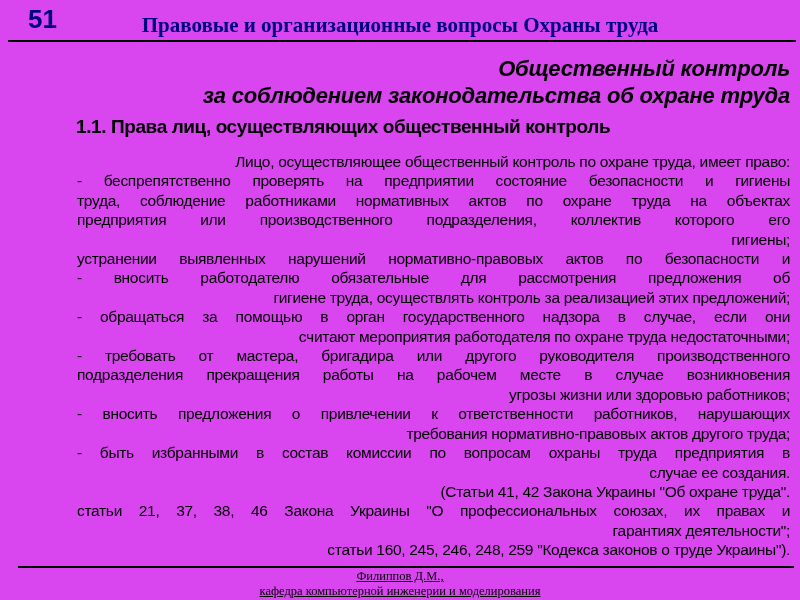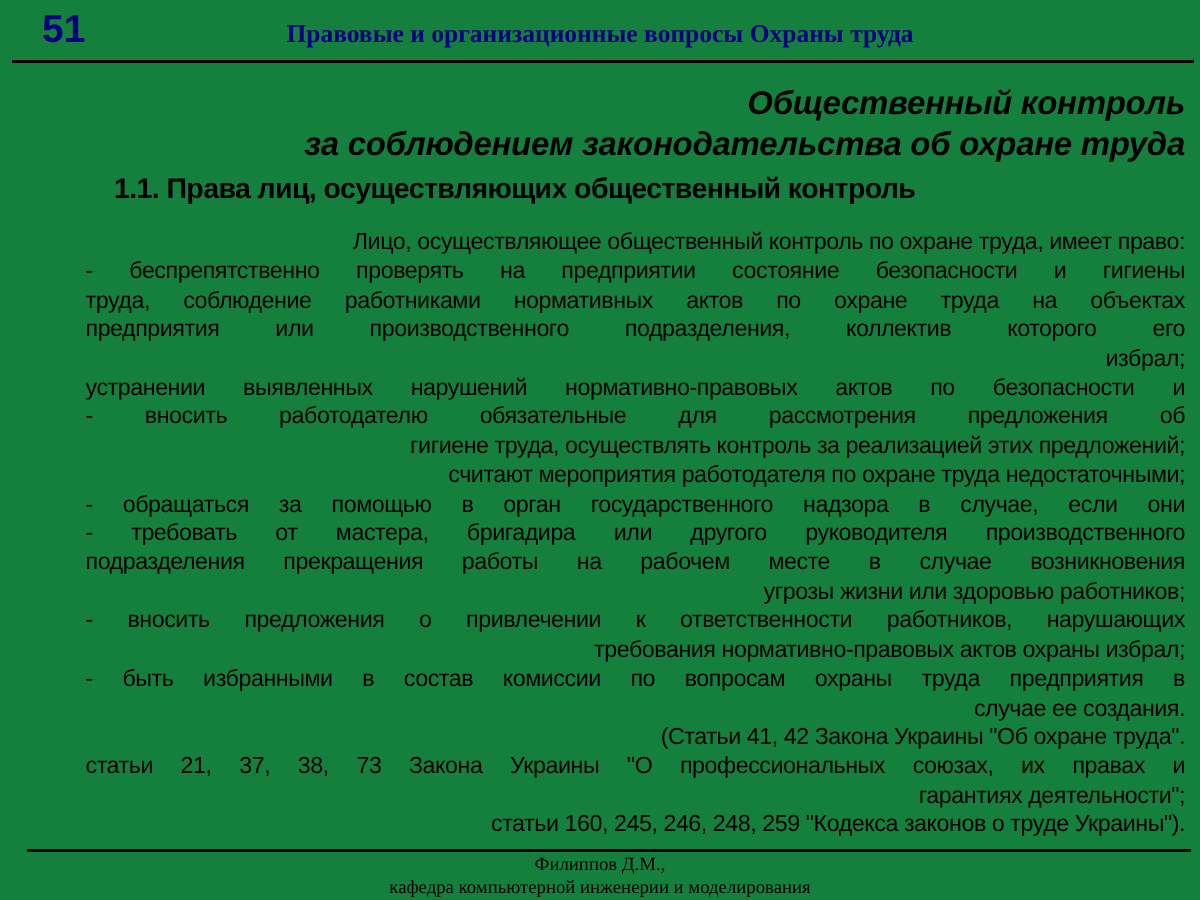--- a/index.html
+++ b/index.html
@@ -1,20 +1,20 @@
 <!DOCTYPE html>
 <html><head>
 <meta charset="utf-8">
 <style>
   html, body { margin: 0; padding: 0; background: #ffffff; }
   #slide {
     position: relative;
     width: 800px;
     height: 600px;
-    background: #15803d;
+    background: #d946ef;
     overflow: hidden;
     font-family: "Liberation Sans", sans-serif;
     color: #000000;
   }
 
   .page-number {
     position: absolute;
     left: 28px;
     top: 4px;
     font-family: "Liberation Sans", sans-serif;
@@ -23,21 +23,21 @@
     color: #000080;
   }
 
   .header-title {
     position: absolute;
     left: 0;
     right: 0;
     top: 13px;
     text-align: center;
     font-family: "Liberation Serif", serif;
-    font-size: 17px;
+    font-size: 21px;
     font-weight: bold;
     color: #000080;
   }
 
   .rule-top {
     position: absolute;
     left: 8px;
     right: 4px;
     top: 40px;
     border-top: 2px solid #000000;
@@ -75,40 +75,42 @@
     top: 152px;
     font-size: 15.5px;
     line-height: 19.4px;
     letter-spacing: -0.3px;
     color: #000000;
   }
   .body-line { text-align: right; }
   .body-line.just {
     text-align: justify;
     text-align-last: justify;
+    margin-left: 20px;
   }
 
   .rule-bottom {
     position: absolute;
     left: 18px;
     right: 6px;
     top: 566px;
     border-top: 2px solid #000000;
   }
 
   .footer {
     position: absolute;
     left: 0;
     right: 0;
     top: 569px;
     text-align: center;
     font-family: "Liberation Serif", serif;
     font-size: 12.5px;
     line-height: 14.5px;
     color: #000000;
+    text-decoration: underline;
   }
 </style>
 </head>
 <body>
 
 <div id="slide">
 
   <div class="page-number">51</div>
 
   <div class="header-title">Правовые и организационные вопросы Охраны труда</div>
@@ -120,35 +122,35 @@
     <div>за соблюдением законодательства об охране труда</div>
   </div>
 
   <div class="section-heading">1.1. Права лиц, осуществляющих общественный контроль</div>
 
   <div class="body-text">
       <div class="body-line">Лицо, осуществляющее общественный контроль по охране труда, имеет право:</div>
       <div class="body-line just">- беспрепятственно проверять на предприятии состояние безопасности и гигиены</div>
       <div class="body-line just">труда, соблюдение работниками нормативных актов по охране труда на объектах</div>
       <div class="body-line just">предприятия или производственного подразделения, коллектив которого его</div>
-      <div class="body-line">избрал;</div>
+      <div class="body-line">гигиены;</div>
       <div class="body-line just">устранении выявленных нарушений нормативно-правовых актов по безопасности и</div>
       <div class="body-line just">- вносить работодателю обязательные для рассмотрения предложения об</div>
       <div class="body-line">гигиене труда, осуществлять контроль за реализацией этих предложений;</div>
+      <div class="body-line just">- обращаться за помощью в орган государственного надзора в случае, если они</div>
       <div class="body-line">считают мероприятия работодателя по охране труда недостаточными;</div>
-      <div class="body-line just">- обращаться за помощью в орган государственного надзора в случае, если они</div>
       <div class="body-line just">- требовать от мастера, бригадира или другого руководителя производственного</div>
       <div class="body-line just">подразделения прекращения работы на рабочем месте в случае возникновения</div>
       <div class="body-line">угрозы жизни или здоровью работников;</div>
       <div class="body-line just">- вносить предложения о привлечении к ответственности работников, нарушающих</div>
-      <div class="body-line">требования нормативно-правовых актов охраны избрал;</div>
+      <div class="body-line">требования нормативно-правовых актов другого труда;</div>
       <div class="body-line just">- быть избранными в состав комиссии по вопросам охраны труда предприятия в</div>
       <div class="body-line">случае ее создания.</div>
       <div class="body-line">(Статьи 41, 42 Закона Украины "Об охране труда".</div>
-      <div class="body-line just">статьи 21, 37, 38, 73 Закона Украины "О профессиональных союзах, их правах и</div>
+      <div class="body-line just">статьи 21, 37, 38, 46 Закона Украины "О профессиональных союзах, их правах и</div>
       <div class="body-line">гарантиях деятельности";</div>
       <div class="body-line">статьи 160, 245, 246, 248, 259 "Кодекса законов о труде Украины").</div>
     </div>
 
   <div class="rule-bottom"></div>
 
   <div class="footer">
     <div>Филиппов Д.М.,</div>
     <div>кафедра компьютерной инженерии и моделирования</div>
   </div>

